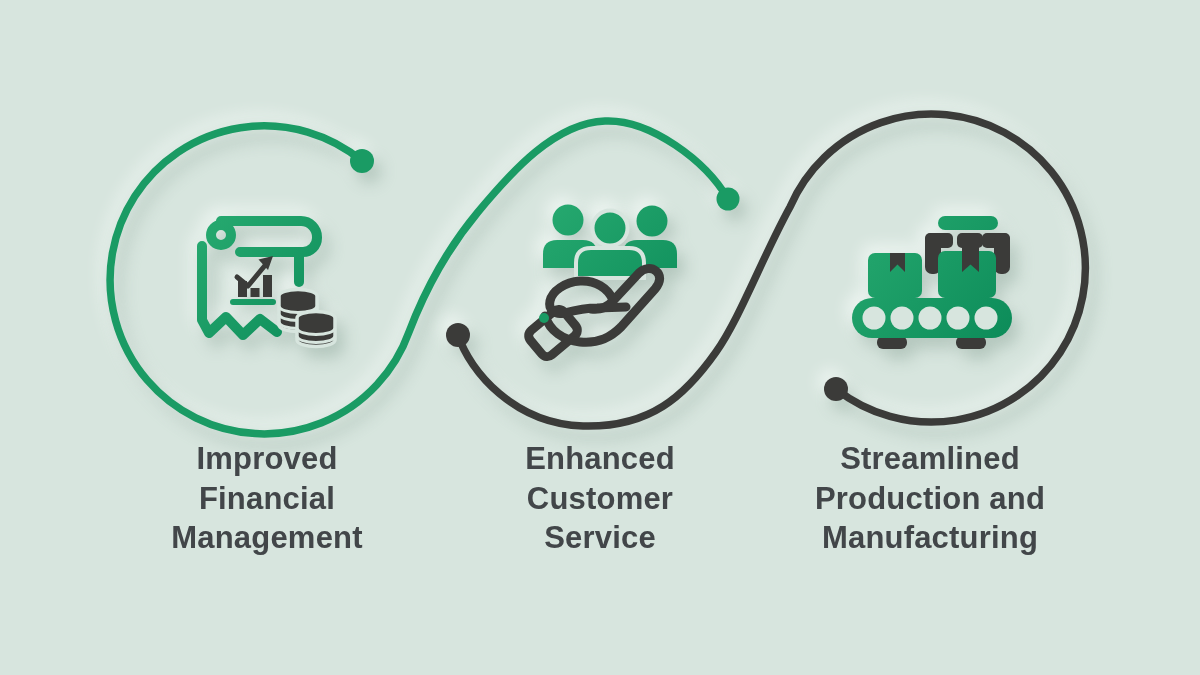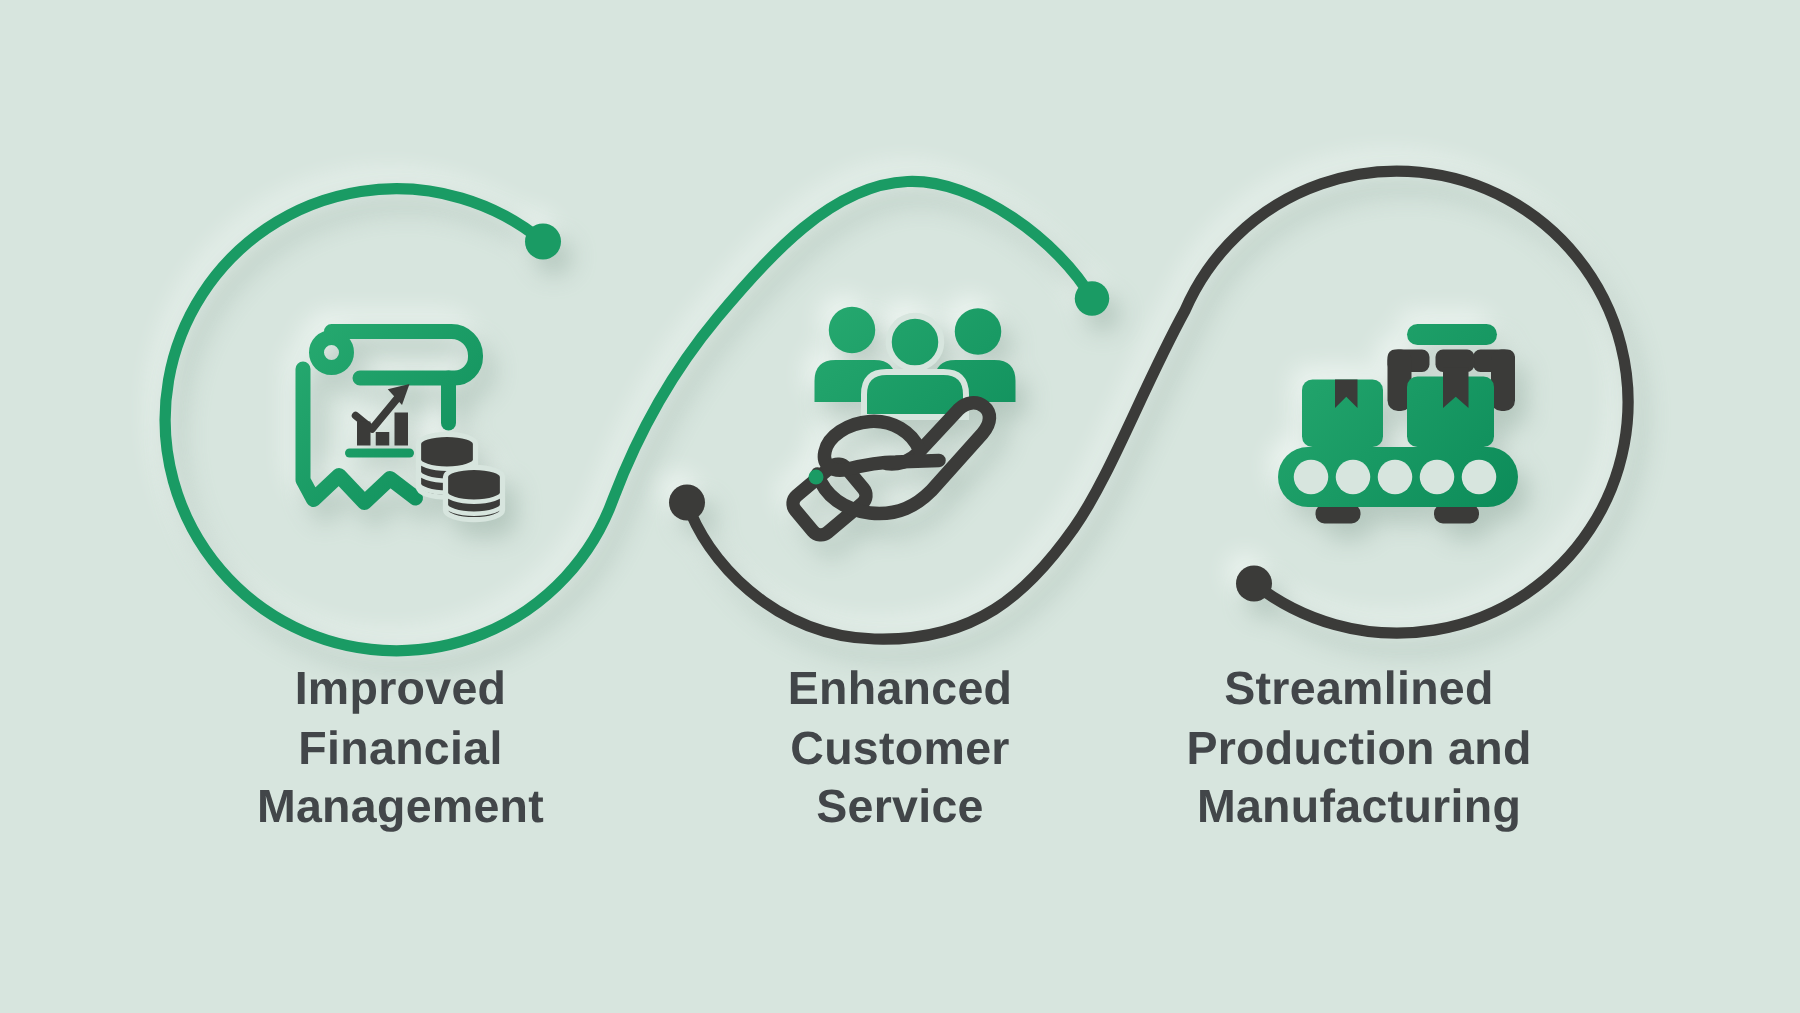--- a/index.html
+++ b/index.html
@@ -33,21 +33,21 @@
   .front-person{stroke:var(--background);stroke-width:4;}
   .hand-stroke{stroke:var(--dark);stroke-width:9;fill:none;stroke-linecap:round;stroke-linejoin:round;}
   .belt-roller{fill:var(--background);}
   .stop-l{stop-color:var(--green-light);} .stop-d{stop-color:var(--green-dark);}
   .caption{
     position:absolute;top:439px;width:360px;margin-left:-180px;
     text-align:center;white-space:pre-line;
     font-weight:700;font-size:31px;line-height:39.5px;letter-spacing:.2px;
     color:var(--text);
   }
-  .c1{left:267px;} .c2{left:600px;} .c3{left:906px;}
+  .c1{left:267px;} .c2{left:600px;} .c3{left:930px;}
 </style>
 </head>
 <body>
 
 <div class="stage">
   <svg width="1200" height="675" viewBox="0 0 1200 675">
     <defs>
       <linearGradient id="gradIcon1" gradientUnits="userSpaceOnUse" x1="200" y1="215" x2="340" y2="350">
         <stop offset="0" class="stop-l"></stop>
           <stop offset="1" class="stop-d"></stop>

